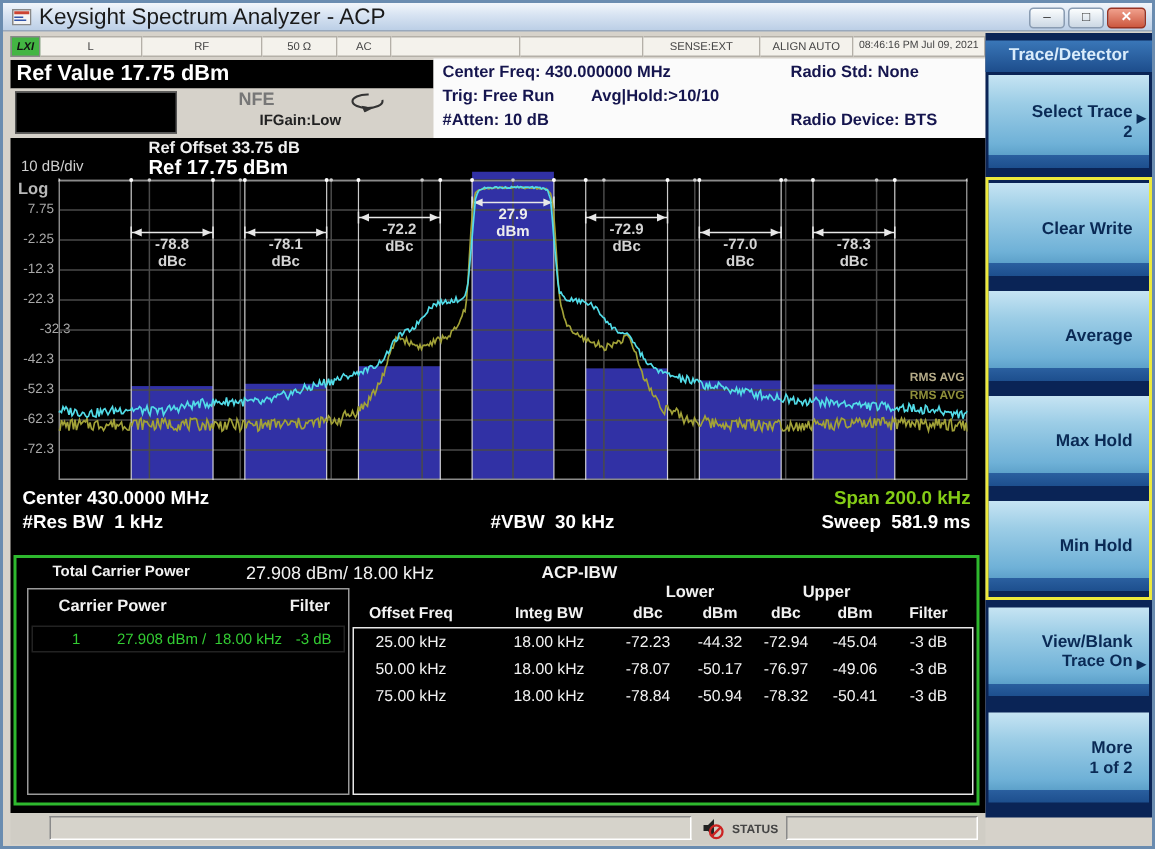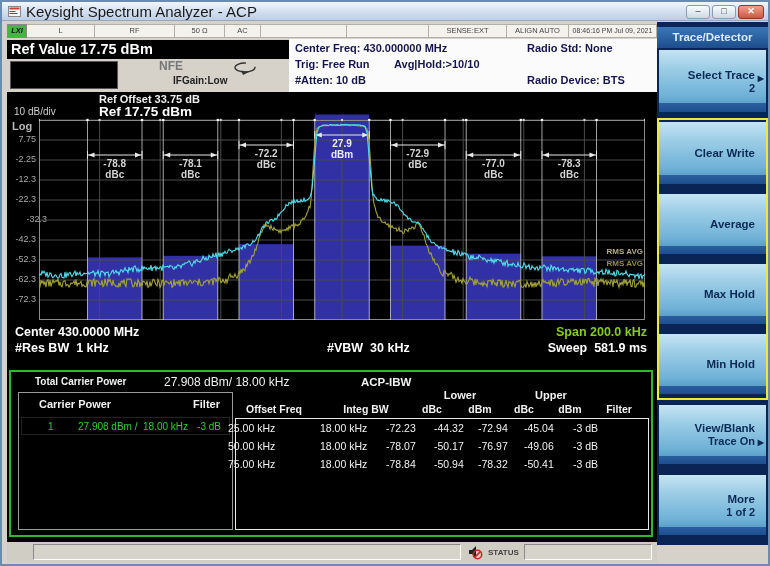--- a/index.html
+++ b/index.html
@@ -60,21 +60,21 @@
   .carrier-box{position:absolute;left:7px;top:20px;width:215px;height:138px;border:1px solid #9a9a9a;}
   .cb-h1{position:absolute;left:20px;top:5px;font-size:11px;font-weight:bold;color:#f2f2f2;}
   .cb-h2{position:absolute;right:12px;top:5px;font-size:11px;font-weight:bold;color:#f2f2f2;}
   .cb-row{position:absolute;left:2px;top:24px;width:209px;height:18px;border:1px solid #222;color:#33cc33;font-size:10px;}
   .cb-i{position:absolute;left:26px;top:3px;}
   .cb-v{position:absolute;left:56px;top:3px;white-space:pre;}
   .cb-f{position:absolute;right:8px;top:3px;}
   .lower-h{position:absolute;width:90px;text-align:center;top:17px;font-size:11px;font-weight:bold;color:#f2f2f2;}
   .colh{position:absolute;width:92px;text-align:center;top:31px;font-size:10.5px;font-weight:bold;color:#f2f2f2;}
   .offs-box{position:absolute;left:224px;top:46px;width:414px;height:112px;border:1px solid #e8e8e8;}
-  .tcell{position:absolute;width:92px;text-align:left;font-size:10.5px;color:#f2f2f2;}
+  .tcell{position:absolute;width:92px;text-align:center;font-size:10.5px;color:#f2f2f2;}
   
   .footer{position:absolute;left:5px;top:540px;width:650px;height:21px;background:#d0cdc5;}
   .msg{position:absolute;left:5px;top:6px;font-size:8px;font-weight:bold;color:#555;padding-left:48px;}
   .fbox{position:absolute;top:2px;height:16px;background:#d6d3cb;border:1px solid;border-color:#8a8a8a #ffffff #ffffff #8a8a8a;}
   .statuslbl{position:absolute;left:481px;top:6px;font-size:8px;font-weight:bold;color:#444;}
   
   .menu{position:absolute;left:655px;top:20px;width:111px;height:523px;background:#0a2456;}
   .menu-title{position:absolute;left:0px;top:5px;width:111px;height:21px;
     background:linear-gradient(180deg,#3a77b8,#1d4d8c);color:#d9ecfb;font-size:11.5px;font-weight:bold;
     text-align:center;line-height:21px;}

